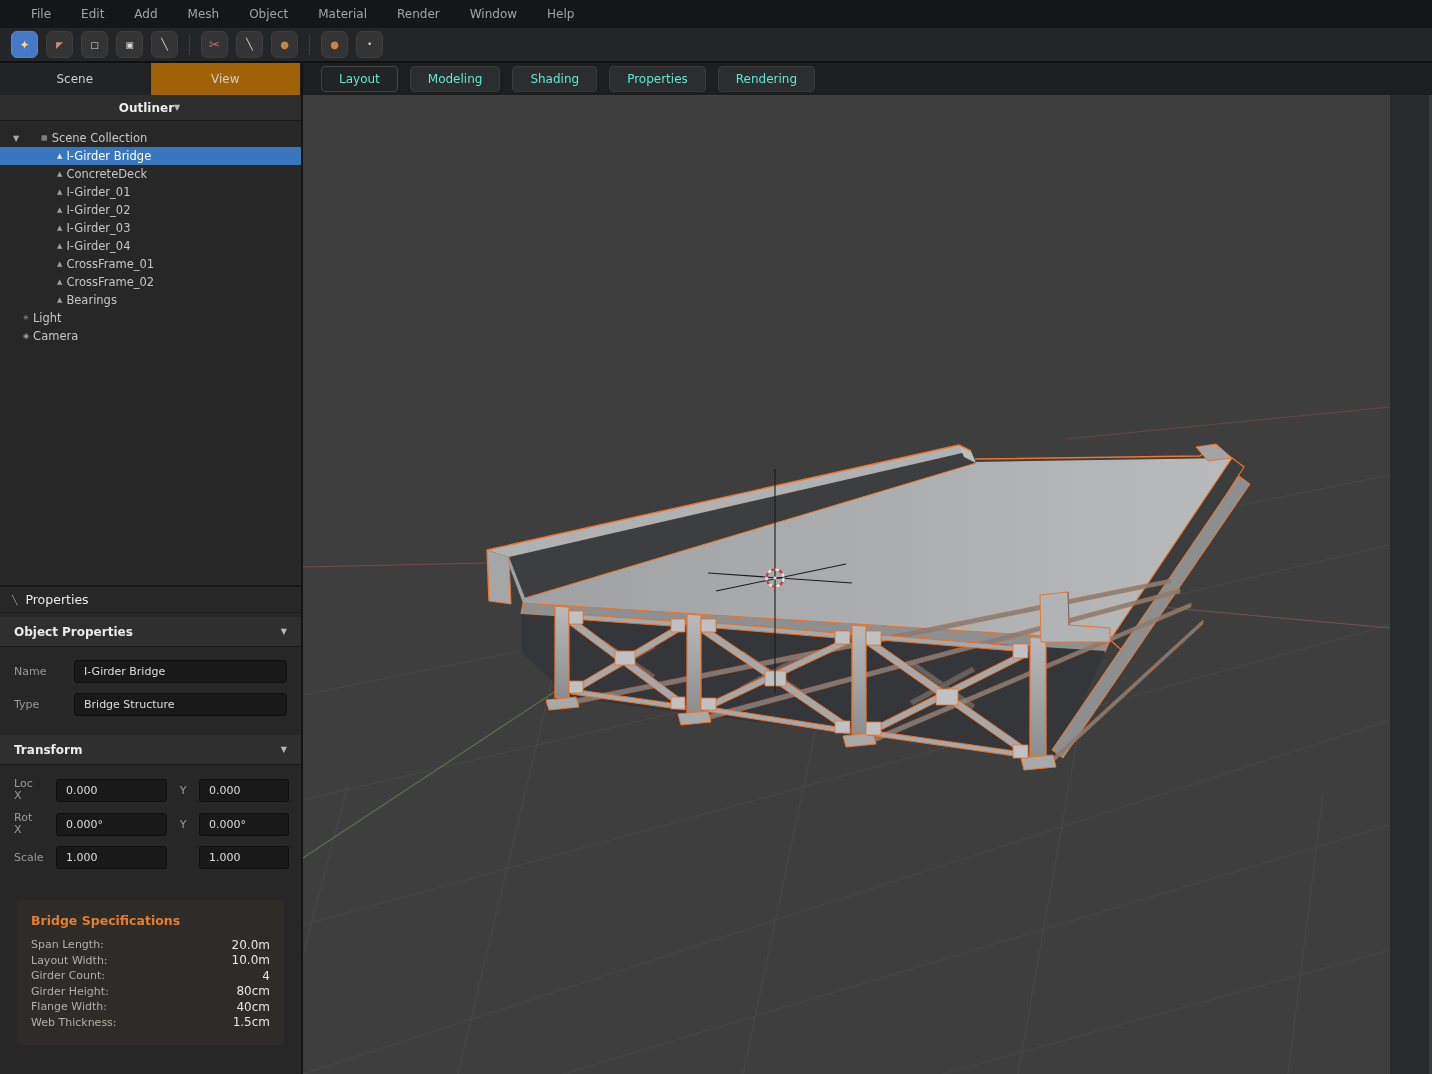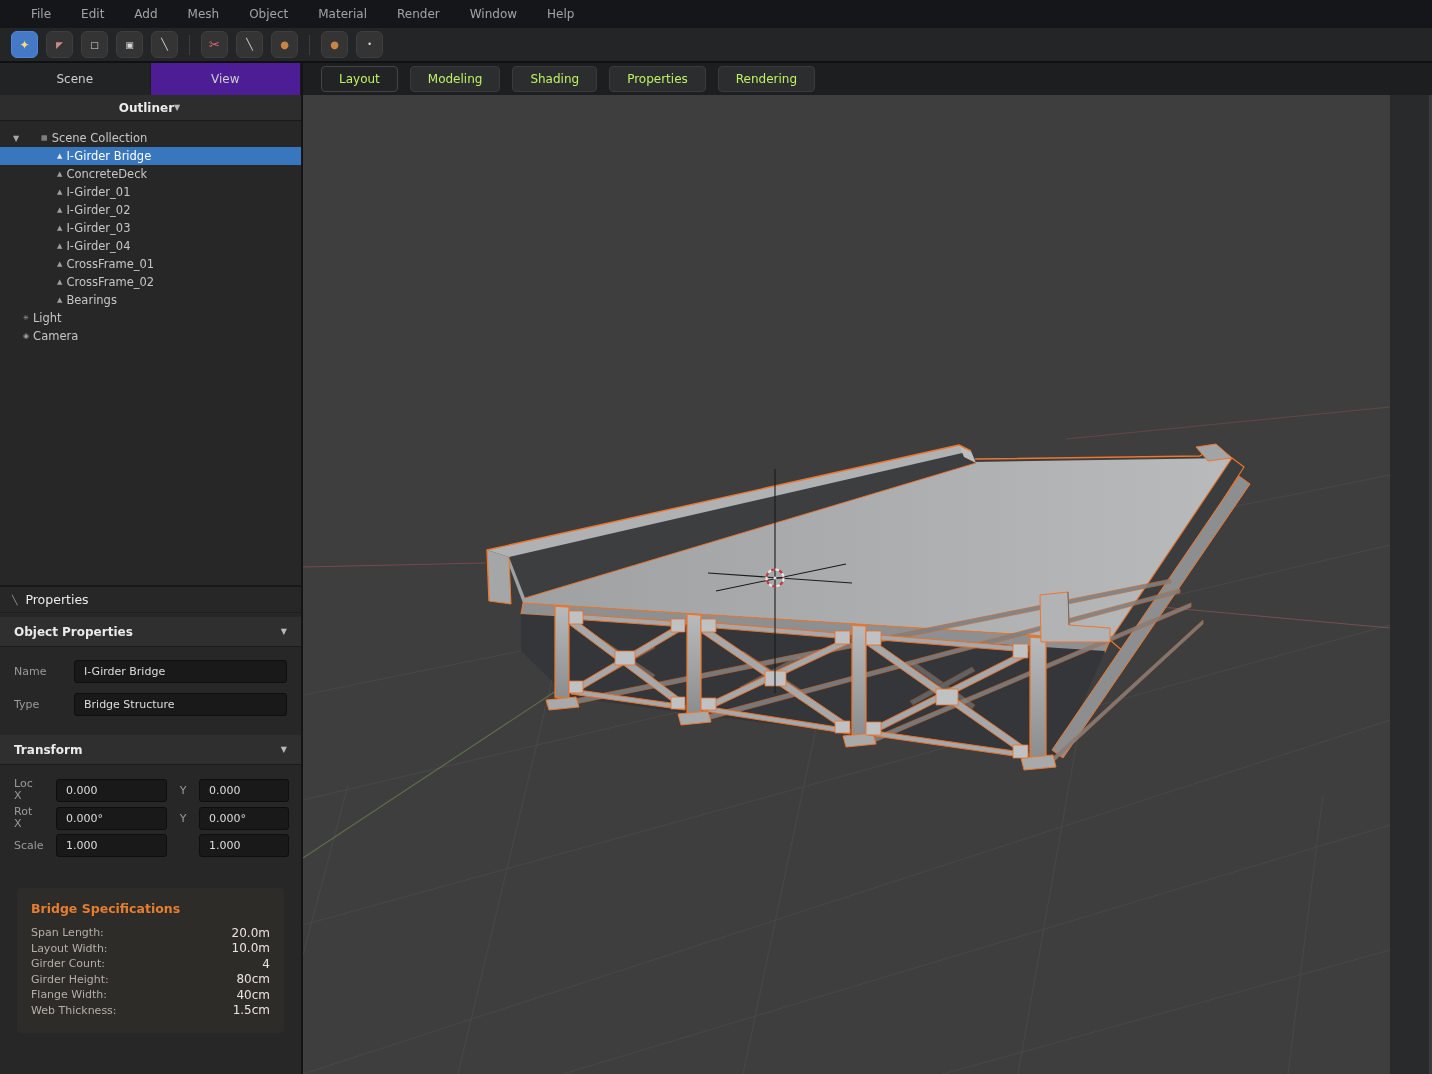--- a/index.html
+++ b/index.html
@@ -23,25 +23,25 @@
   .ic-white { color:#d9d9d9; font-size:9px; }
   .ic-knife { color:#cccccc; font-size:11px; }
   .ic-scis { color:#d96a77; font-size:13px; }
   .ic-orange { color:#c98445; font-size:10px; }
   .ic-dot { color:#d9d9d9; font-size:8px; }
 
   
   .tabrow { height:32px; background:#1d1e1f; display:flex; align-items:stretch; }
   .lefttabs { width:303px; display:flex; border-right:2px solid #141414; }
   .lefttab { flex:1; display:flex; align-items:center; justify-content:center; font-size:12px;
-             color:#cfcfcf; background:#4c1d95; border-right:1px solid #1b1b1b; }
+             color:#cfcfcf; background:#a16207; border-right:1px solid #1b1b1b; }
   .lefttab.active { background:#222324; }
   .wstabs { flex:1; display:flex; align-items:center; gap:12px; padding-left:18px; }
   .wstab { padding:5px 17px; border-radius:4px; background:#2c2d2e; border:1px solid #3a3a3a;
-           color:#bef264; font-size:12px; }
+           color:#5eead4; font-size:12px; }
   .wstab.active { background:#222324; border-color:#454545; }
 
   
   .content { display:flex; height:979px; }
   .leftpanel { width:303px; background:#272727; border-right:2px solid #141414;
                display:flex; flex-direction:column; }
 
   
   .outliner { height:490px; overflow:hidden; }
   .ol-header { height:26px; background:#2d2d2d; border-bottom:1px solid #1a1a1a; display:flex;
@@ -66,21 +66,21 @@
   .props-title .t { font-weight:normal; font-size:12.5px; color:#ececec; }
   .grip { font-size:9px; color:#9a9a9a; }
   .sec-header { height:30px; background:#2f2f2f; border-bottom:1px solid #1c1c1c; display:flex;
                 align-items:center; justify-content:space-between; padding:0 14px; margin-top:4px; }
   .sec-header .t { font-weight:bold; font-size:12px; color:#eaeaea; }
   .fields { padding:13px 14px 15px 14px; display:flex; flex-direction:column; gap:10px; }
   .frow { display:flex; align-items:center; gap:10px; }
   .frow .lbl { width:50px; color:#9a9a9a; font-size:11px; }
   .tinput { flex:1; height:23px; background:#191919; border:1px solid #0e0e0e; border-radius:3px;
             color:#dedede; font-size:11px; padding:0 9px; font-family:"DejaVu Sans",sans-serif; }
-  .xform { padding:13px 12px 15px 14px; display:flex; flex-direction:column; gap:4px; }
+  .xform { padding:13px 12px 15px 14px; display:flex; flex-direction:column; gap:10px; }
   .xrow { display:grid; grid-template-columns:34px 1fr 16px 90px; gap:8px; align-items:center; }
   .xlbl { color:#9a9a9a; font-size:11px; line-height:12px; }
   .ylbl { color:#9a9a9a; font-size:11px; text-align:center; }
   .xinput { height:23px; background:#191919; border:1px solid #0e0e0e; border-radius:3px;
             color:#dedede; font-size:11px; padding:0 9px; width:100%;
             font-family:"DejaVu Sans",sans-serif; }
 
   
   .specs { margin:16px 17px 0 17px; background:#2e2c29; border-radius:4px; padding:13px 14px 15px 14px; }
   .specs .hd { color:#e67e30; font-weight:bold; font-size:12.5px; margin-bottom:9px; }

